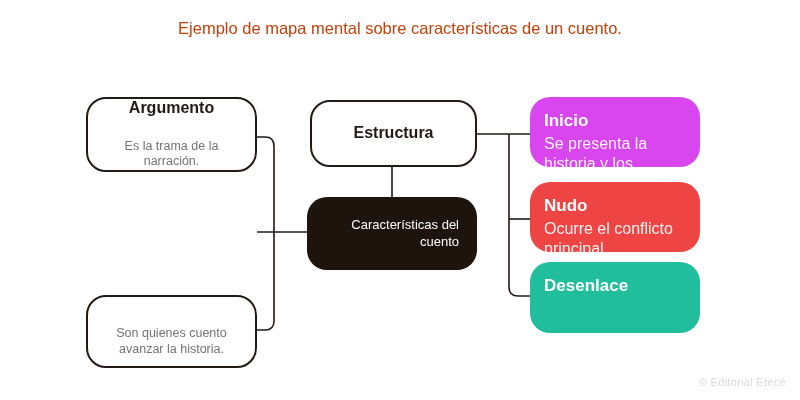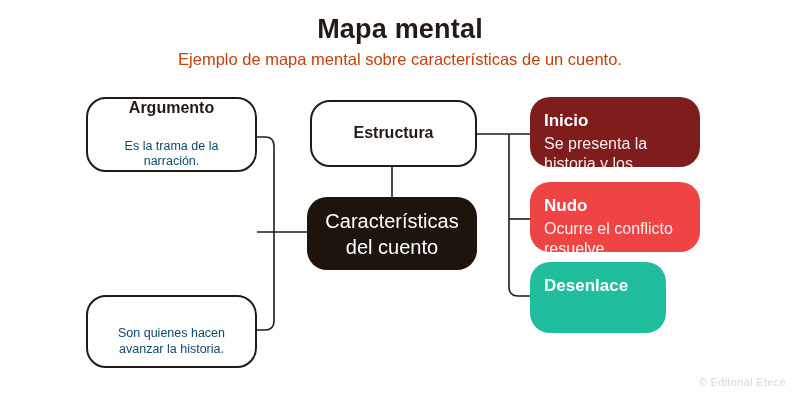--- a/index.html
+++ b/index.html
@@ -56,30 +56,30 @@
   }
   .node.outline .node-title {
     font-size: 16px;
     font-weight: 700;
     line-height: 1.15;
   }
   .node.outline .node-desc {
     font-size: 12.5px;
     line-height: 1.25;
     margin-top: 21px;
-    color: #0c4a6e;
+    color: #737373;
     padding: 0 14px;
   }
   .node.root {
     display: flex;
     align-items: center;
     justify-content: center;
-    text-align: center;
+    text-align: right;
     color: #ffffff;
-    font-size: 20px;
+    font-size: 13px;
     line-height: 1.3;
     padding: 0 18px;
   }
   .node.child {
     color: #ffffff;
     padding: 15px 12px 0 14px;
   }
   .node.child .node-title {
     font-size: 17px;
     font-weight: 700;
@@ -91,75 +91,74 @@
     margin-top: 3px;
     color: rgba(255,255,255,0.93);
   }
   .n-argumento  { left: 86px;  top: 97px;  width: 171px; height: 75px; }
   .n-narrador   { left: 86px;  top: 195px; width: 171px; height: 73px; }
   .n-personajes { left: 86px;  top: 295px; width: 171px; height: 73px; }
   .n-estructura { left: 310px; top: 100px; width: 167px; height: 67px; }
   .n-root       { left: 307px; top: 197px; width: 170px; height: 73px; }
   .n-inicio     { left: 530px; top: 97px;  width: 170px; height: 70px; }
   .n-nudo       { left: 530px; top: 182px; width: 170px; height: 70px; }
-  .n-desenlace  { left: 530px; top: 262px; width: 136px; height: 71px; }
+  .n-desenlace  { left: 530px; top: 262px; width: 170px; height: 71px; }
   .credit {
     position: absolute;
     right: 14px;
     bottom: 12px;
     font-size: 11px;
     color: #d9d9d9;
     letter-spacing: 0.3px;
   }
 </style>
 </head>
 <body>
 
 <div class="canvas">
 
   <div class="header">
-    <h1>Mapa mental</h1>
     <p>Ejemplo de mapa mental sobre características de un cuento.</p>
   </div>
 
   <svg class="connectors" viewBox="0 0 800 400" xmlns="http://www.w3.org/2000/svg" fill="none" stroke="#241a15" stroke-width="1.6">
     <path d="M257 137 h8 q9 0 9 9 V321 q0 9 -9 9 h-8"></path>
     <path d="M257 232 H307"></path>
     <path d="M392 167 V197"></path>
     <path d="M477 134 H530"></path>
     <path d="M509 134 V287 Q509 296 518 296 H530"></path>
     <path d="M509 219 H530"></path>
   </svg>
 
   <div class="node outline n-argumento">
     <div class="node-title">Argumento</div>
     <div class="node-desc">Es la trama de la narración.</div>
   </div>
 
 
   <div class="node outline n-personajes">
-    <div class="node-desc">Son quienes hacen avanzar la historia.</div>
+    <div class="node-desc">Son quienes cuento avanzar la historia.</div>
   </div>
 
   <div class="node outline n-estructura">
     <div class="node-title">Estructura</div>
   </div>
 
   <div class="node root n-root" style="background-color: rgb(30, 20, 14);">
     <div>Características del cuento</div>
   </div>
 
-  <div class="node child n-inicio" style="background-color: #7f1d1d;">
+  <div class="node child n-inicio" style="background-color: #d946ef;">
     <div class="node-title">Inicio</div>
     <div class="node-desc">Se presenta la historia y los personajes.</div>
   </div>
 
   <div class="node child n-nudo" style="background-color: #ef4444;">
     <div class="node-title">Nudo</div>
-    <div class="node-desc">Ocurre el conflicto resuelve.</div>
+    <div class="node-desc">Ocurre el conflicto principal.</div>
   </div>
 
   <div class="node child n-desenlace" style="background-color: rgb(32, 190, 156);">
     <div class="node-title">Desenlace</div>
   </div>
 
   <div class="credit">© Editorial Etecé</div>
 
 </div>
 

